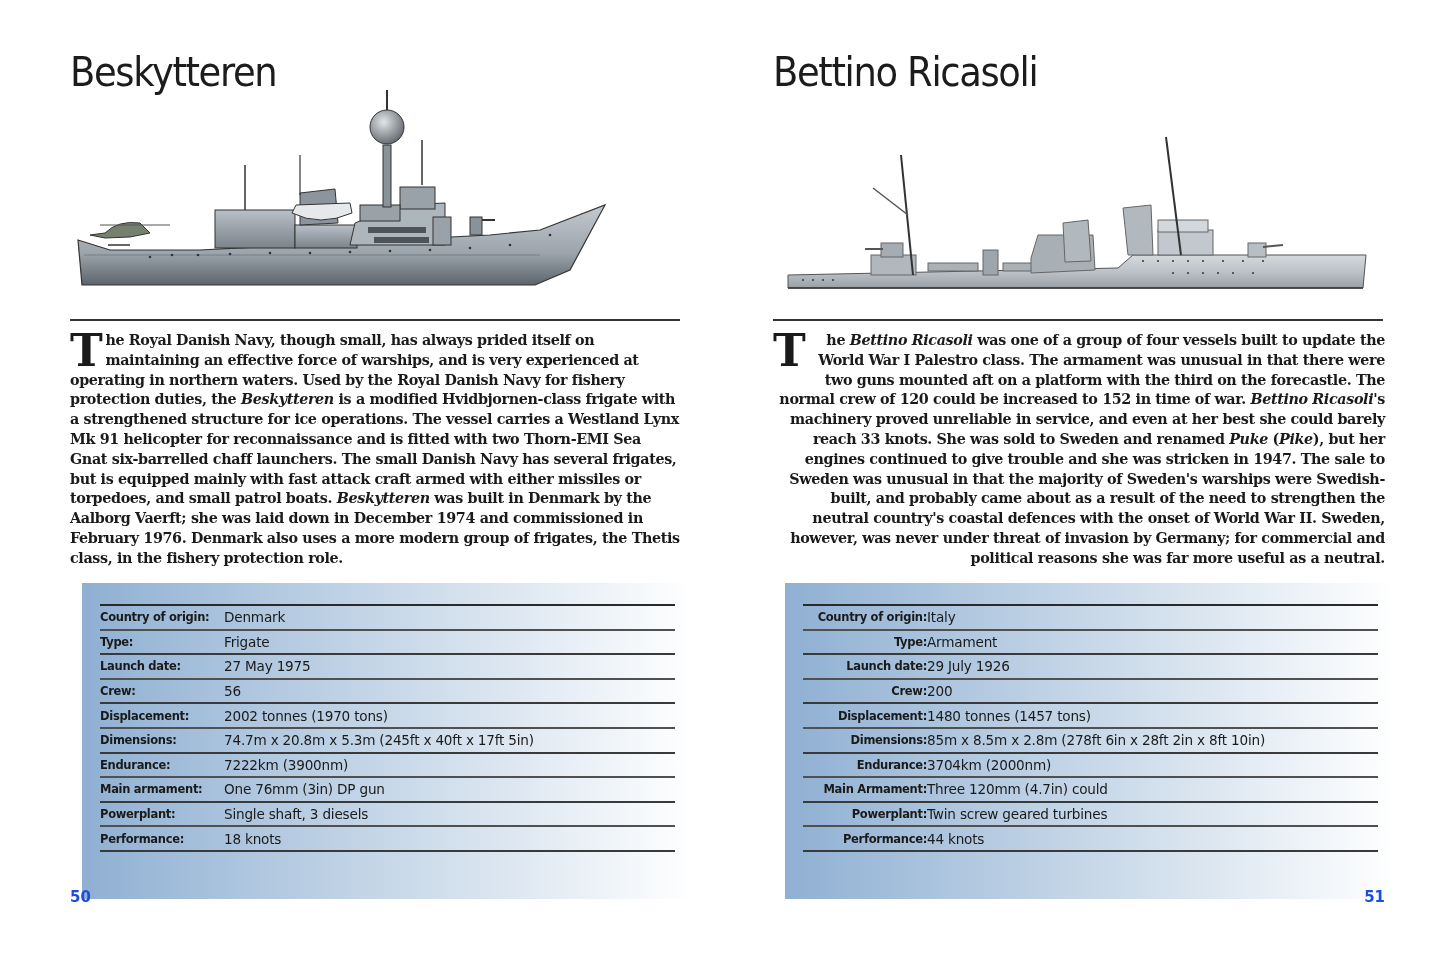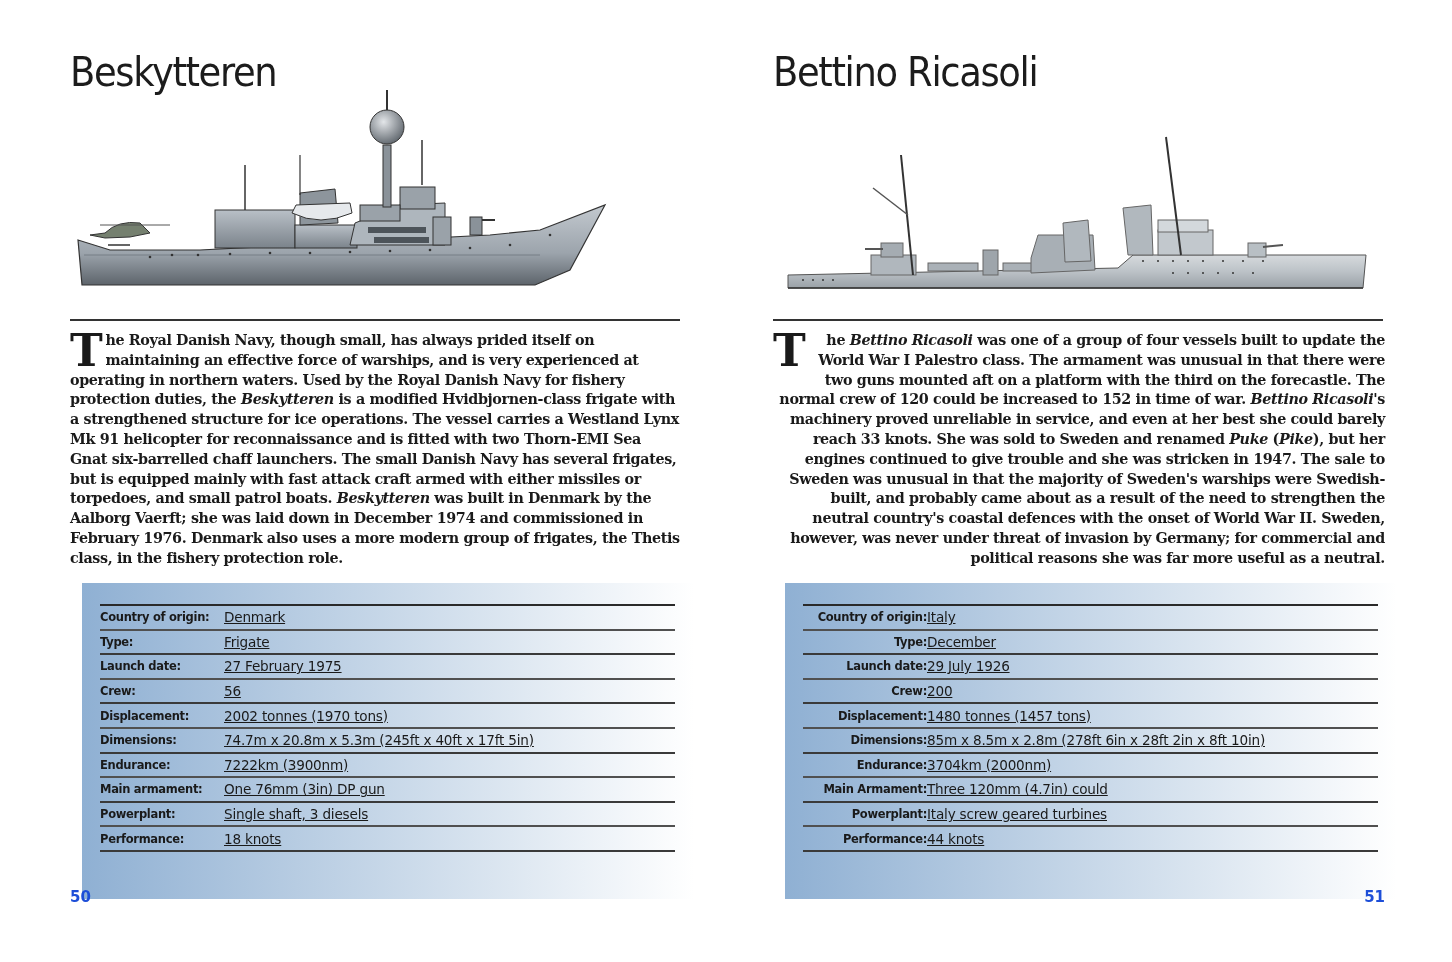--- a/index.html
+++ b/index.html
@@ -45,21 +45,21 @@
   .spec-row {
     display: flex; align-items: center; height: 24.6px;
     border-bottom: 2px solid #3a3a3a;
   }
   .spec-row:nth-child(odd) { border-bottom-color: #505050; }
   .spec-label {
     width: 124px; font-family: "DejaVu Sans", sans-serif; font-size: 11.5px;
     font-weight: bold; color: #1a1a1a; letter-spacing: -0.3px;
   }
   .spec-value {
-    font-family: "DejaVu Sans", sans-serif; font-size: 13.6px; color: #1a1a1a; letter-spacing: -0.2px; text-decoration: underline;
+    font-family: "DejaVu Sans", sans-serif; font-size: 13.6px; color: #1a1a1a; letter-spacing: -0.2px;
   }
 
   .page-number {
     position: absolute; top: 888px; font-family: "DejaVu Sans", sans-serif;
     font-weight: bold; font-size: 15px; color: #1d4ed8;
   }
   .page.left .page-number { left: 0; }
   .page.right .page-number { right: 0; }
 </style>
 </head>
@@ -142,21 +142,21 @@
       <div class="spec-row">
           <span class="spec-label">Country of origin:</span>
           <span class="spec-value">Denmark</span>
         </div>
       <div class="spec-row">
           <span class="spec-label">Type:</span>
           <span class="spec-value">Frigate</span>
         </div>
       <div class="spec-row">
           <span class="spec-label">Launch date:</span>
-          <span class="spec-value">27 February 1975</span>
+          <span class="spec-value">27 May 1975</span>
         </div>
       <div class="spec-row">
           <span class="spec-label">Crew:</span>
           <span class="spec-value">56</span>
         </div>
       <div class="spec-row">
           <span class="spec-label">Displacement:</span>
           <span class="spec-value">2002 tonnes (1970 tons)</span>
         </div>
       <div class="spec-row">
@@ -252,21 +252,21 @@
   </p>
 
   <div class="specs">
     <div class="spec-table">
       <div class="spec-row">
           <span class="spec-label">Country of origin:</span>
           <span class="spec-value">Italy</span>
         </div>
       <div class="spec-row">
           <span class="spec-label">Type:</span>
-          <span class="spec-value">December</span>
+          <span class="spec-value">Armament</span>
         </div>
       <div class="spec-row">
           <span class="spec-label">Launch date:</span>
           <span class="spec-value">29 July 1926</span>
         </div>
       <div class="spec-row">
           <span class="spec-label">Crew:</span>
           <span class="spec-value">200</span>
         </div>
       <div class="spec-row">
@@ -280,21 +280,21 @@
       <div class="spec-row">
           <span class="spec-label">Endurance:</span>
           <span class="spec-value">3704km (2000nm)</span>
         </div>
       <div class="spec-row">
           <span class="spec-label">Main Armament:</span>
           <span class="spec-value">Three 120mm (4.7in) could</span>
         </div>
       <div class="spec-row">
           <span class="spec-label">Powerplant:</span>
-          <span class="spec-value">Italy screw geared turbines</span>
+          <span class="spec-value">Twin screw geared turbines</span>
         </div>
       <div class="spec-row">
           <span class="spec-label">Performance:</span>
           <span class="spec-value">44 knots</span>
         </div>
     </div>
   </div>
 
   <div class="page-number">51</div>
 </div>

